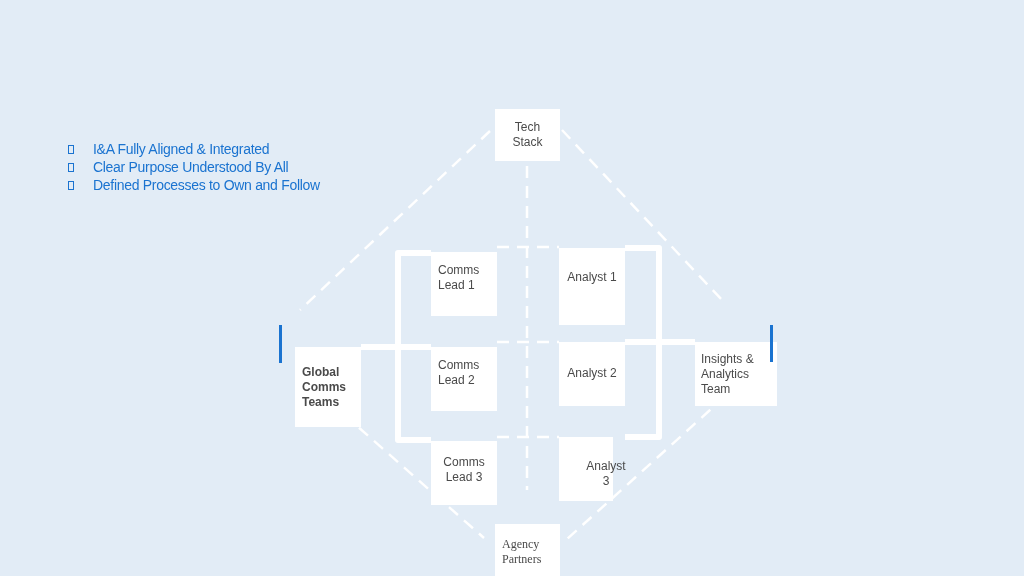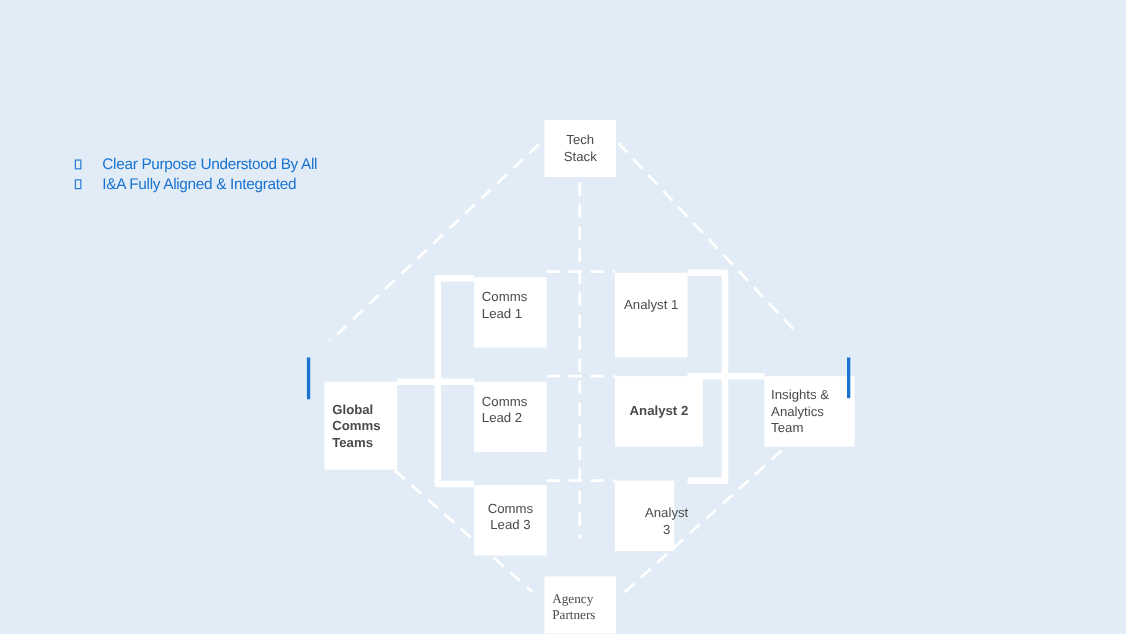--- a/index.html
+++ b/index.html
@@ -51,25 +51,29 @@
     <polyline points="431,253 398,253 398,440 431,440"></polyline>
     <line x1="361" y1="347" x2="431" y2="347"></line>
     <polyline points="625,248 659,248 659,437 625,437"></polyline>
     <line x1="625" y1="342" x2="695" y2="342"></line>
   </g>
 </svg>
 
 <ul class="bullets">
   <li>
     <span class="bullet-box"></span>
+    <span>I&amp;A Fully Aligned &amp; Integrated</span>
+  </li>
+  <li>
+    <span class="bullet-box"></span>
     <span>Clear Purpose Understood By All</span>
   </li>
   <li>
     <span class="bullet-box"></span>
-    <span>I&amp;A Fully Aligned &amp; Integrated</span>
+    <span>Defined Processes to Own and Follow</span>
   </li>
 </ul>
 
 <div class="node c" style="left:495px; top:77px; width:65px; height:52px;">
   <span>Tech
 Stack</span>
 </div>
 
 <div class="bar" style="left:279px; top:325px; height:38px;"></div>
 
@@ -91,21 +95,21 @@
 
 <div class="node c" style="left:431px; top:409px; width:66px; height:64px; align-items:flex-start; padding-top:14px;">
   <span>Comms
 Lead 3</span>
 </div>
 
 <div class="node c" style="left:559px; top:216px; width:66px; height:77px; align-items:flex-start; padding-top:22px;">
   <span>Analyst 1</span>
 </div>
 
-<div class="node c" style="left:559px; top:310px; width:80px; height:64px; align-items:flex-start; padding-top:24px;font-weight:bold;">
+<div class="node c" style="left:559px; top:310px; width:66px; height:64px; align-items:flex-start; padding-top:24px;">
   <span>Analyst 2</span>
 </div>
 
 <div class="node c" style="left:559px; top:405px; width:54px; height:64px; align-items:flex-start; padding-top:22px;padding-left:40px;">
   <span>Analyst 3</span>
 </div>
 
 <div class="node l" style="left:695px; top:310px; width:82px; height:64px; padding-left:6px;">
   <span>Insights &amp;
 Analytics

